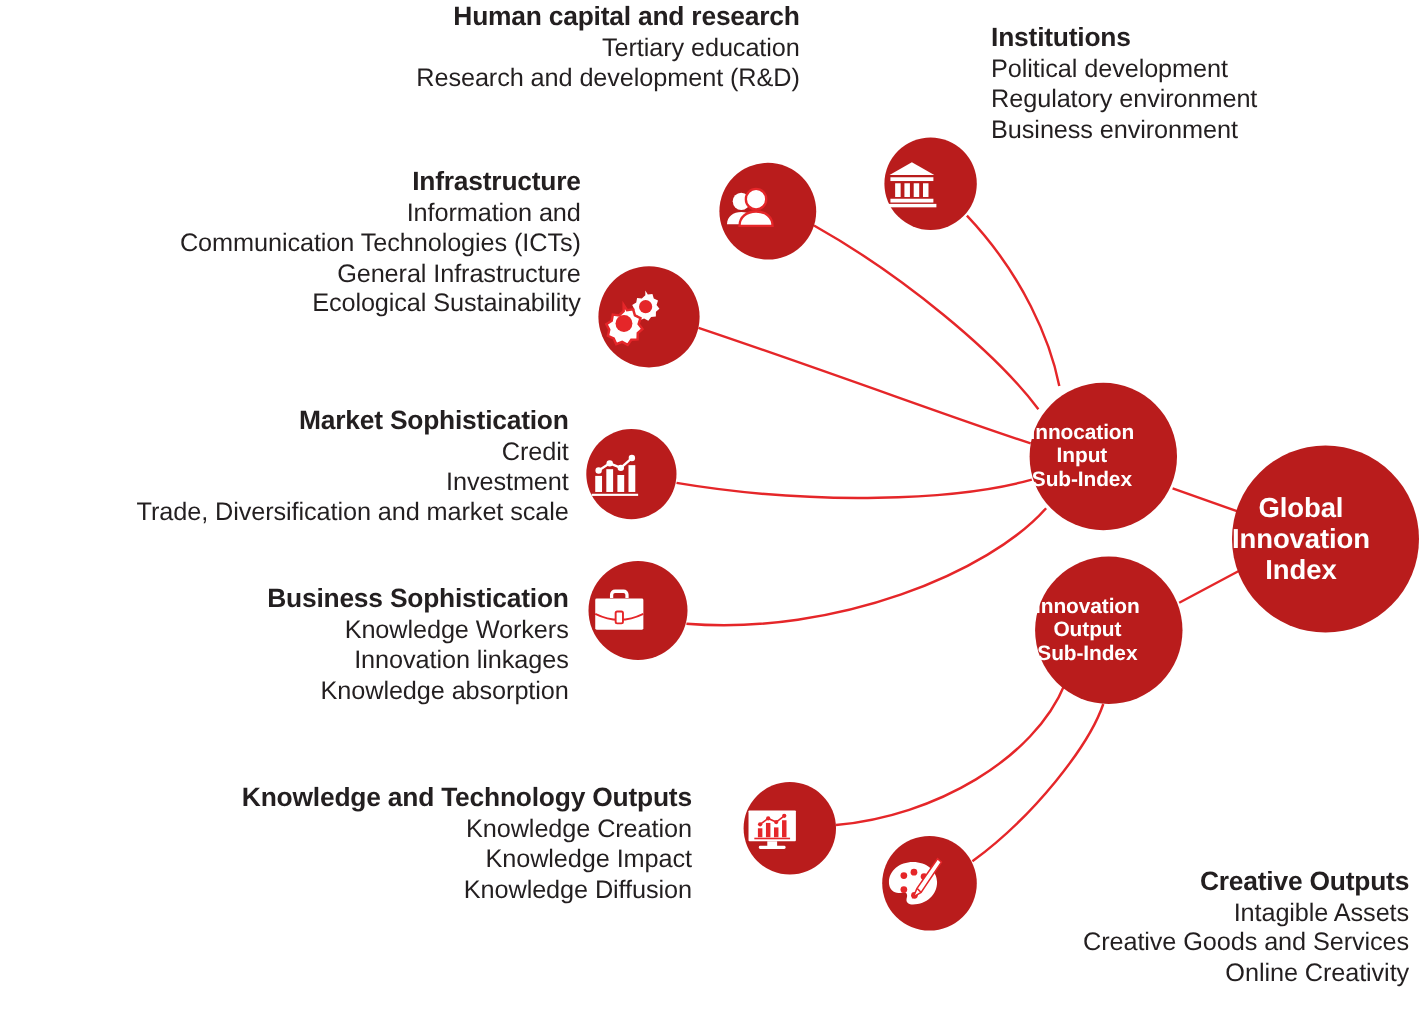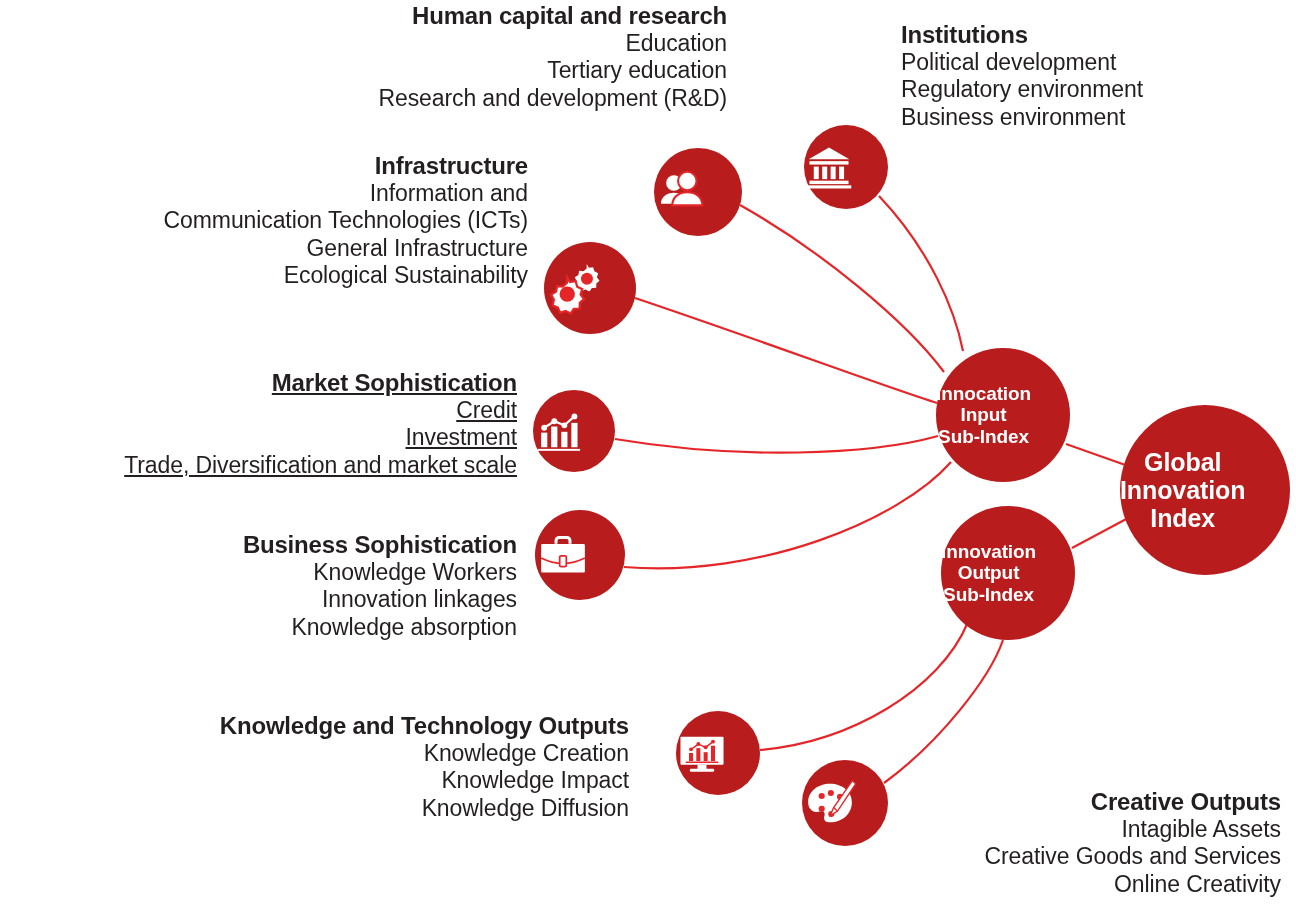--- a/index.html
+++ b/index.html
@@ -96,41 +96,40 @@
       <path d="M 884 783 C 940 742 990 678 1003 640"></path>
 
       <path d="M 1066 444 L 1131 467"></path>
 
       <path d="M 1072 548 L 1130 517"></path>
     </g>
   </svg>
 
   <div class="pillar-text align-right" style="left:265px; top:2px; width:462px;">
     <span class="p-title">Human capital and research</span>
-    <span class="p-sub">Education</span>
     <span class="p-sub">Tertiary education</span>
     <span class="p-sub">Research and development (R&amp;D)</span>
   </div>
 
   <div class="pillar-text align-left" style="left:901px; top:21px; width:350px;">
     <span class="p-title">Institutions</span>
     <span class="p-sub">Political development</span>
     <span class="p-sub">Regulatory environment</span>
     <span class="p-sub">Business environment</span>
   </div>
 
   <div class="pillar-text align-right" style="left:65px; top:152px; width:463px;">
     <span class="p-title">Infrastructure</span>
     <span class="p-sub">Information and</span>
     <span class="p-sub">Communication Technologies (ICTs)</span>
     <span class="p-sub">General Infrastructure</span>
     <span class="p-sub">Ecological Sustainability</span>
   </div>
 
-  <div class="pillar-text align-right" style="left:20px; top:369px; width:497px;text-decoration:underline;">
+  <div class="pillar-text align-right" style="left:20px; top:369px; width:497px;">
     <span class="p-title">Market Sophistication</span>
     <span class="p-sub">Credit</span>
     <span class="p-sub">Investment</span>
     <span class="p-sub">Trade, Diversification and market scale</span>
   </div>
 
   <div class="pillar-text align-right" style="left:60px; top:531px; width:457px;">
     <span class="p-title">Business Sophistication</span>
     <span class="p-sub">Knowledge Workers</span>
     <span class="p-sub">Innovation linkages</span>

